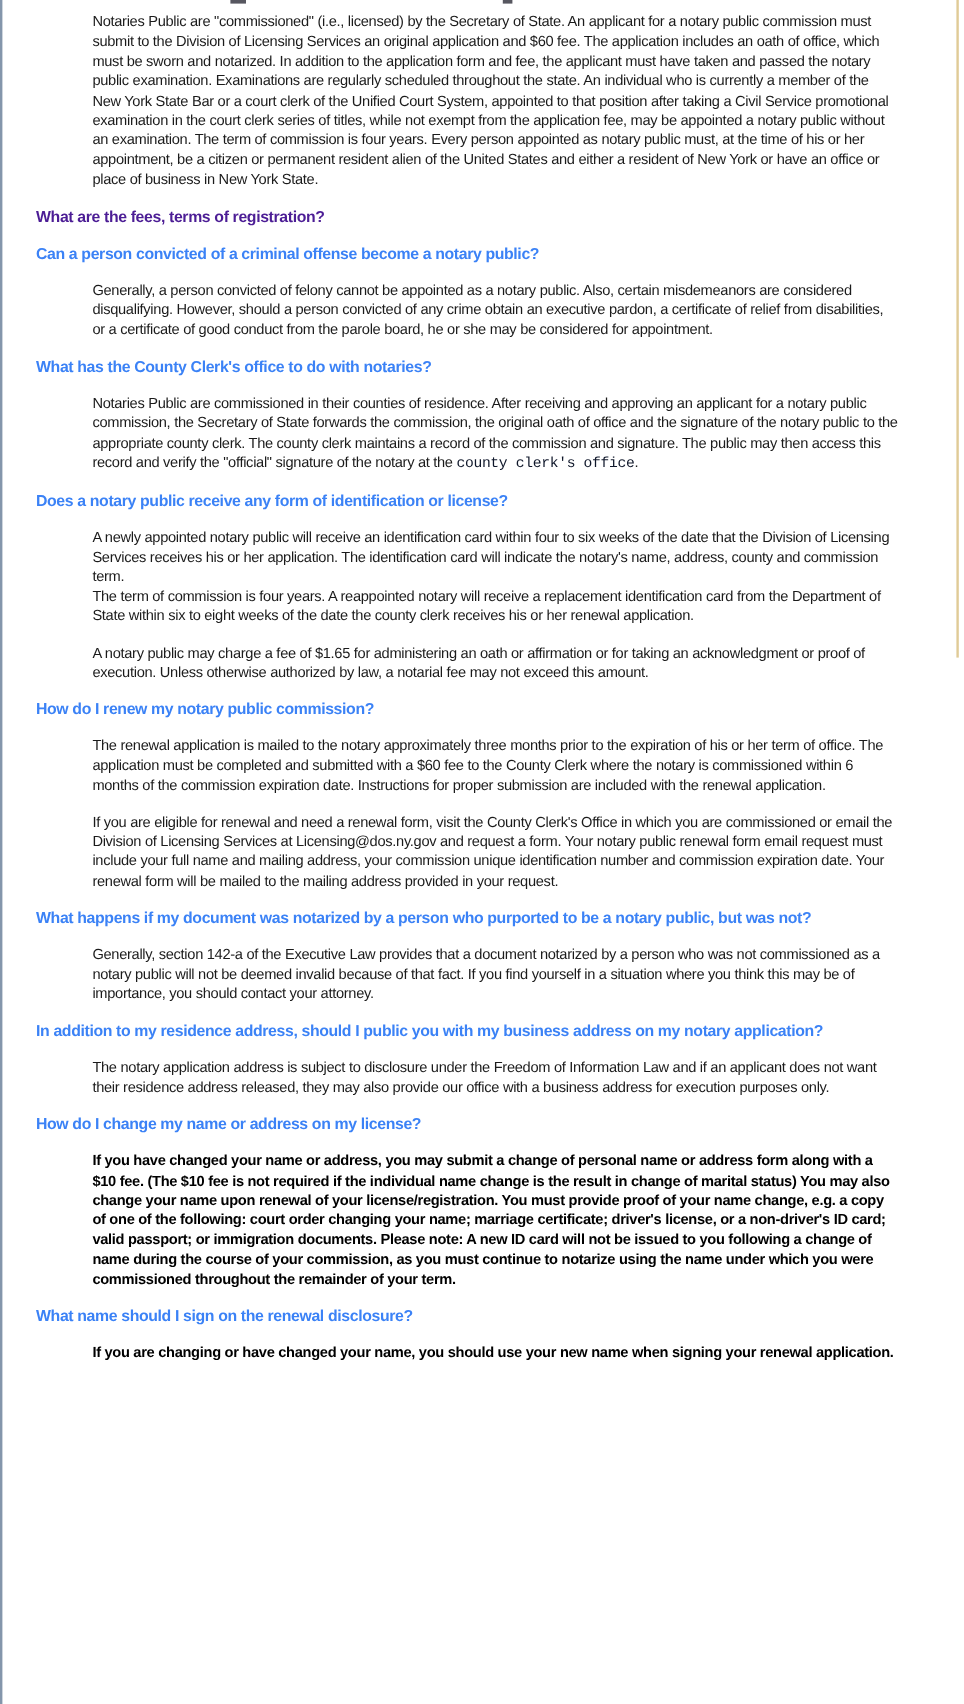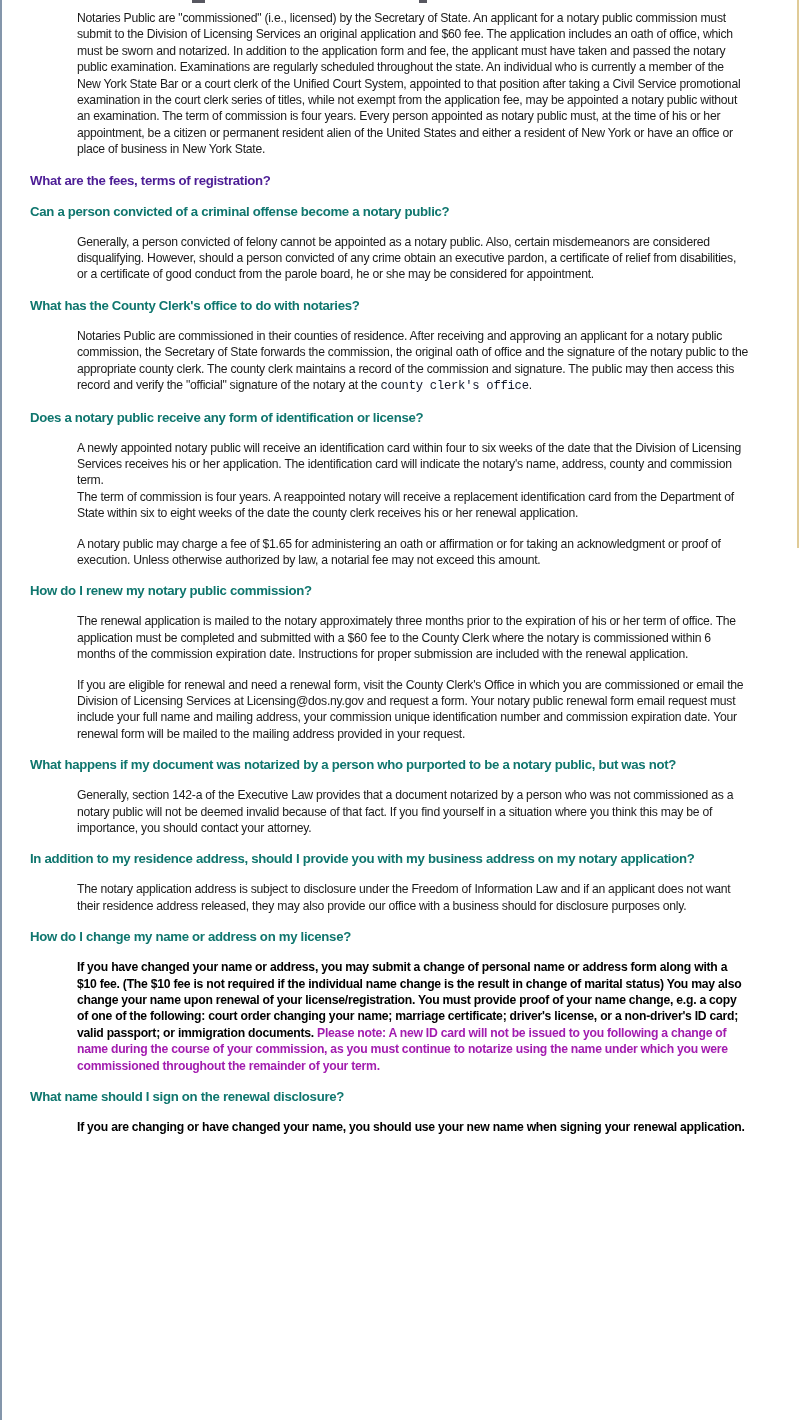--- a/index.html
+++ b/index.html
@@ -35,26 +35,26 @@
     color: #1b1b1b;
   }
   .preline { white-space: pre-line; }
   h3.q, h3.linkhead {
     margin: 0 0 14px 0;
     max-width: 764px;
     font-size: 13.2px;
     line-height: 17px;
     letter-spacing: -0.3px;
     font-weight: bold;
-    color: #0f766e;
+    color: #3b82f6;
   }
   h3.linkhead { color: #4c1d95; cursor: pointer; }
   a.inlink { color: #0f172a; text-decoration: none; cursor: pointer; font-family: Liberation Mono, monospace; }
   p.answer.boldtxt { font-weight: bold; color: #000000; }
-  span.red { color: #a21caf; font-weight: bold; }
+  span.red { color: #000000; font-weight: bold; }
 </style>
 </head>
 <body>
 
 <div class="page">
 
   <div class="top-frag">
     <i class="m1"></i>
     <i class="m2"></i>
   </div>
@@ -77,22 +77,22 @@
 
     <p class="answer">A notary public may charge a fee of $1.65 for administering an oath or affirmation or for taking an acknowledgment or proof of execution. Unless otherwise authorized by law, a notarial fee may not exceed this amount.</p>
 
     <h3 class="q">How do I renew my notary public commission?</h3>
     <p class="answer">The renewal application is mailed to the notary approximately three months prior to the expiration of his or her term of office. The application must be completed and submitted with a $60 fee to the County Clerk where the notary is commissioned within 6 months of the commission expiration date. Instructions for proper submission are included with the renewal application.</p>
     <p class="answer">If you are eligible for renewal and need a renewal form, visit the County Clerk's Office in which you are commissioned or email the Division of Licensing Services at Licensing@dos.ny.gov and request a form. Your notary public renewal form email request must include your full name and mailing address, your commission unique identification number and commission expiration date. Your renewal form will be mailed to the mailing address provided in your request.</p>
 
     <h3 class="q">What happens if my document was notarized by a person who purported to be a notary public, but was not?</h3>
     <p class="answer">Generally, section 142-a of the Executive Law provides that a document notarized by a person who was not commissioned as a notary public will not be deemed invalid because of that fact. If you find yourself in a situation where you think this may be of importance, you should contact your attorney.</p>
 
-    <h3 class="q">In addition to my residence address, should I provide you with my business address on my notary application?</h3>
-    <p class="answer">The notary application address is subject to disclosure under the Freedom of Information Law and if an applicant does not want their residence address released, they may also provide our office with a business should for disclosure purposes only.</p>
+    <h3 class="q">In addition to my residence address, should I public you with my business address on my notary application?</h3>
+    <p class="answer">The notary application address is subject to disclosure under the Freedom of Information Law and if an applicant does not want their residence address released, they may also provide our office with a business address for execution purposes only.</p>
 
     <h3 class="q">How do I change my name or address on my license?</h3>
     <p class="answer boldtxt"><span>If you have changed your name or address, you may submit a change of personal name or address form along with a $10 fee. (The $10 fee is not required if the individual name change is the result in change of marital status) You may also change your name upon renewal of your license/registration. You must provide proof of your name change, e.g. a copy of one of the following: court order changing your name; marriage certificate; driver's license, or a non-driver's ID card; valid passport; or immigration documents. </span><span class="red">Please note: A new ID card will not be issued to you following a change of name during the course of your commission, as you must continue to notarize using the name under which you were commissioned throughout the remainder of your term.</span></p>
 
     <h3 class="q">What name should I sign on the renewal disclosure?</h3>
     <p class="answer boldtxt">If you are changing or have changed your name, you should use your new name when signing your renewal application.</p>
 
   </div>
 
   <div class="tan-divider"></div>

